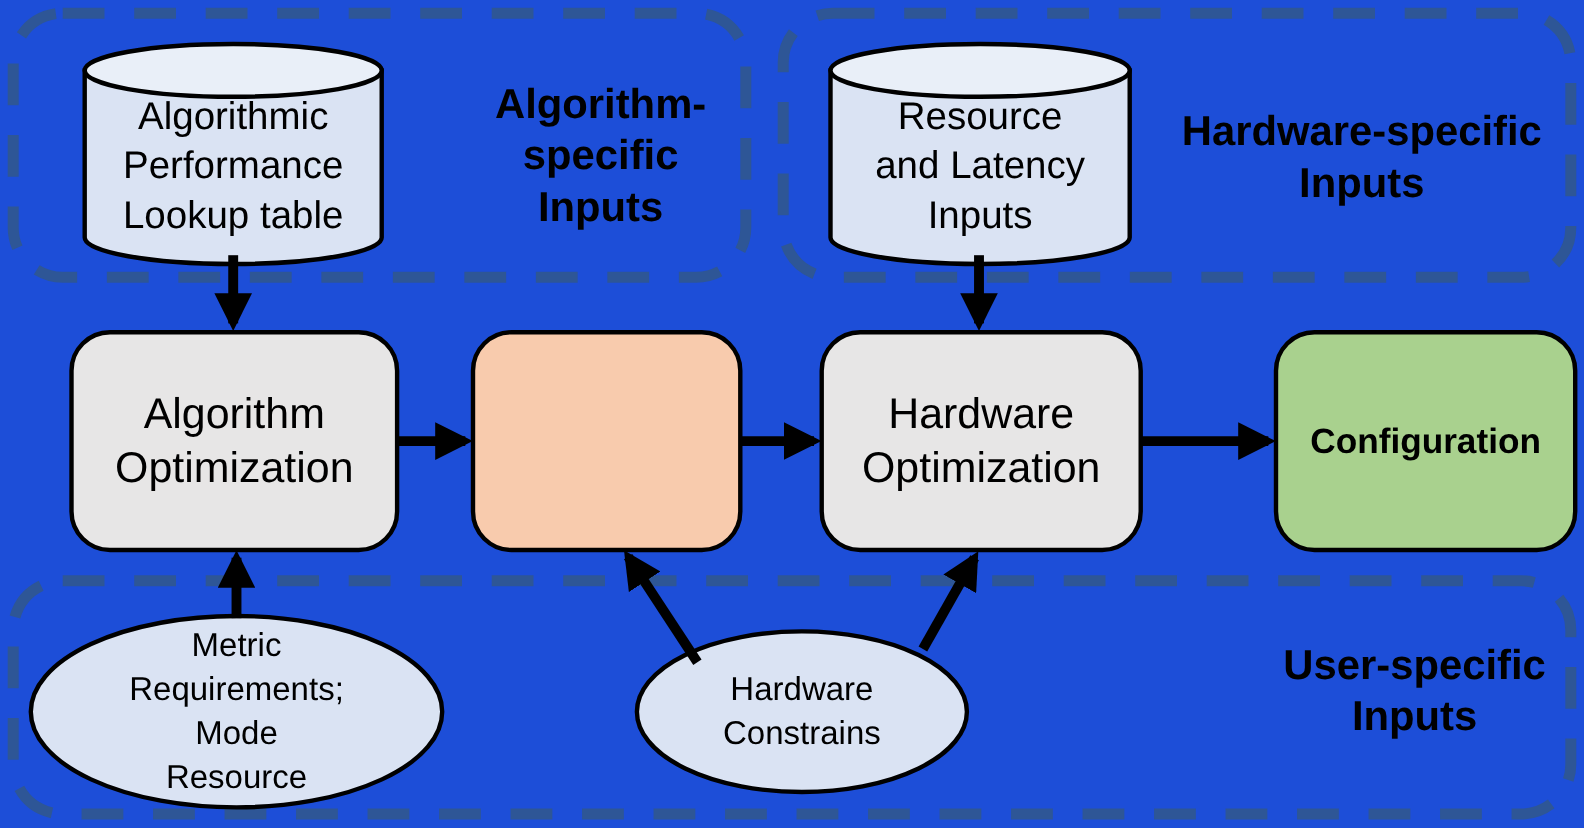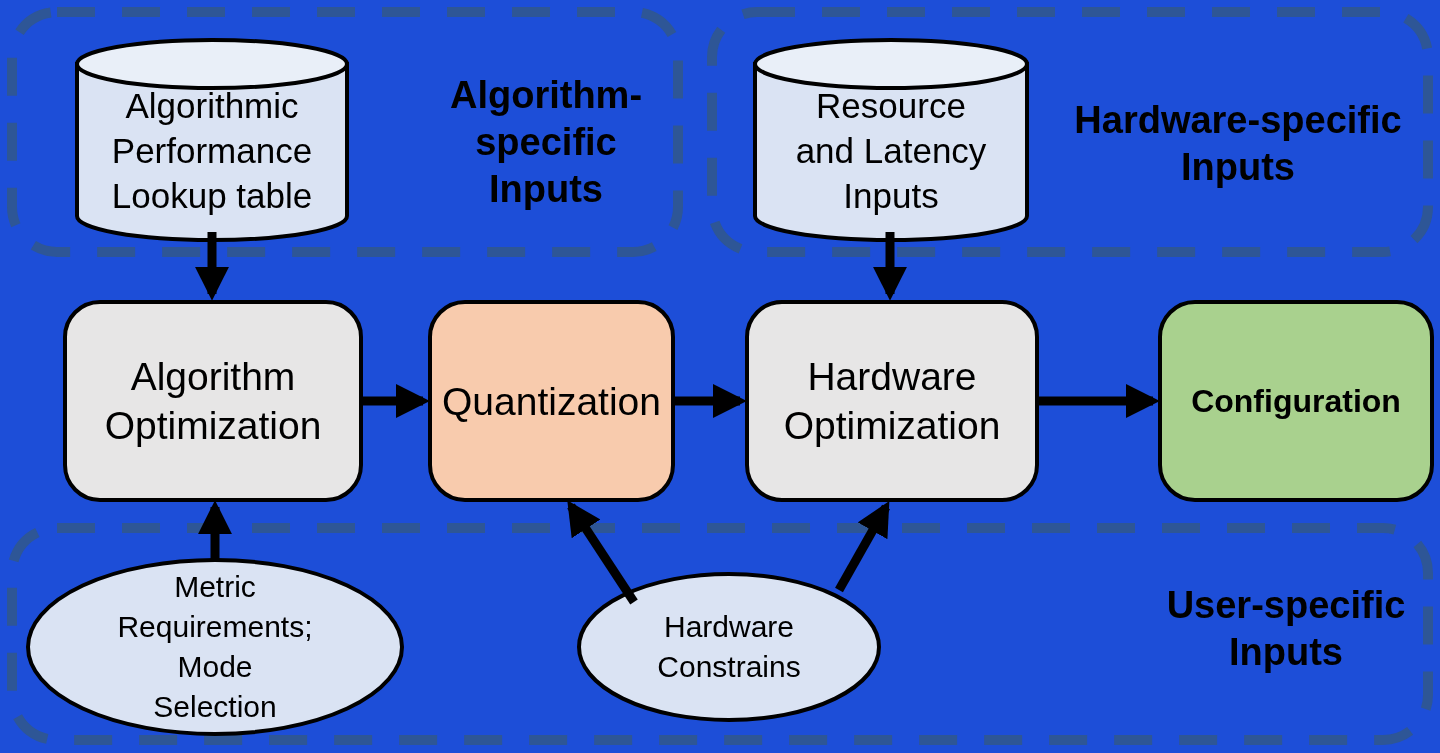--- a/index.html
+++ b/index.html
@@ -91,31 +91,30 @@
   <div class="lbl lbl-cyl" style="left:726px; top:80px; width:330px; height:140px;">Resource
 and Latency
 Inputs</div>
 
   <div class="lbl lbl-group" style="left:1038px; top:84px; width:400px; height:120px;">Hardware-specific
 Inputs</div>
 
   <div class="lbl lbl-process" style="left:65px; top:302px; width:296px; height:198px;">Algorithm
 Optimization</div>
 
-  <div class="lbl lbl-process" style="left:430px; top:302px; width:243px; height:198px;">Quantization</div>
 
   <div class="lbl lbl-process" style="left:747px; top:302px; width:290px; height:198px;">Hardware
 Optimization</div>
 
   <div class="lbl lbl-config" style="left:1160px; top:302px; width:272px; height:198px;">Configuration</div>
 
   <div class="lbl lbl-ellipse" style="left:40px; top:557px; width:350px; height:180px;">Metric
 Requirements;
 Mode
-Selection</div>
+Resource</div>
 
   <div class="lbl lbl-ellipse" style="left:579px; top:587px; width:300px; height:120px;">Hardware
 Constrains</div>
 
   <div class="lbl lbl-group" style="left:1086px; top:569px; width:400px; height:120px;">User-specific
 Inputs</div>
 
 </div>
 
 </body></html>

